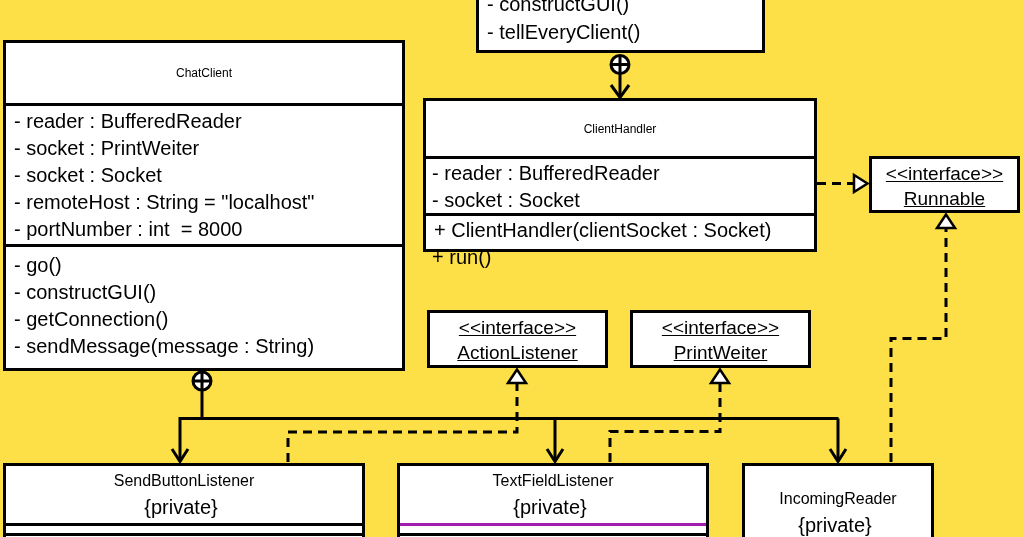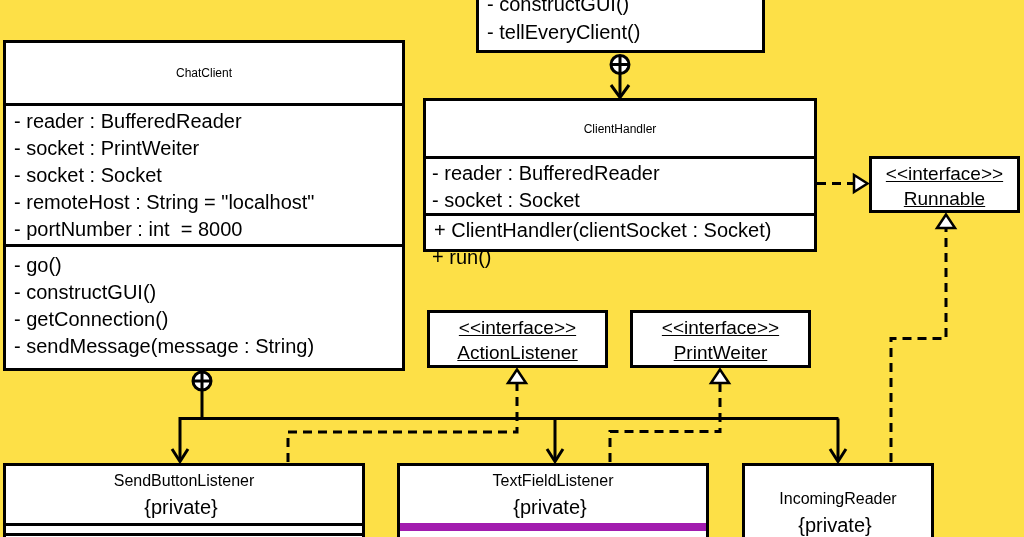--- a/index.html
+++ b/index.html
@@ -124,21 +124,21 @@
 
   <div class="box" style="left:3px; top:463px; width:362px; height:85px; border-bottom:none;">
     <div style="height:55px; padding-top:2px; border-bottom:3px solid #000; box-sizing:content-box;">
       <div class="inner-title">SendButtonListener</div>
       <div class="inner-tag">{private}</div>
     </div>
     <div class="empty-comp" style="height:10px;"></div>
   </div>
 
   <div class="box" style="left:397px; top:463px; width:312px; height:85px; border-bottom:none;">
-    <div style="height:55px; padding-top:2px; border-bottom:8px solid #a21caf; box-sizing:content-box;">
+    <div style="height:55px; padding-top:2px; border-bottom:3px solid #a21caf; box-sizing:content-box;">
       <div class="inner-title">TextFieldListener</div>
       <div class="inner-tag">{private}</div>
     </div>
     <div class="empty-comp" style="height:10px;"></div>
   </div>
 
   <div class="box" style="left:742px; top:463px; width:192px; height:85px; border-bottom:none;">
     <div style="height:55px; padding-top:20px; border-bottom:3px solid #000; box-sizing:content-box;">
       <div class="inner-title">IncomingReader</div>
       <div class="inner-tag">{private}</div>

